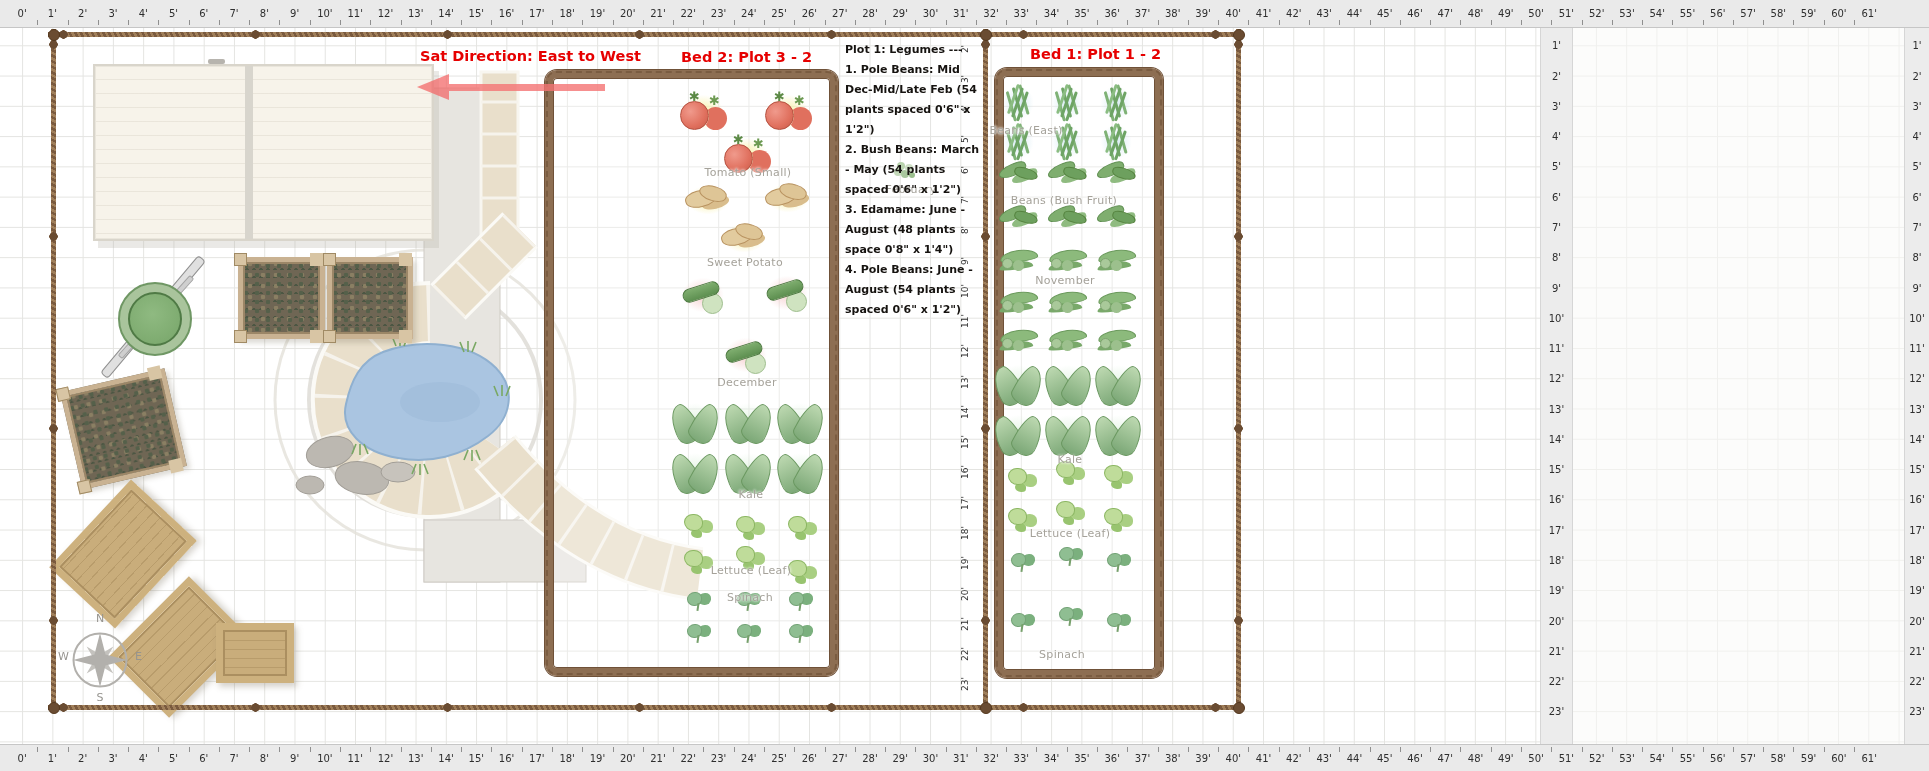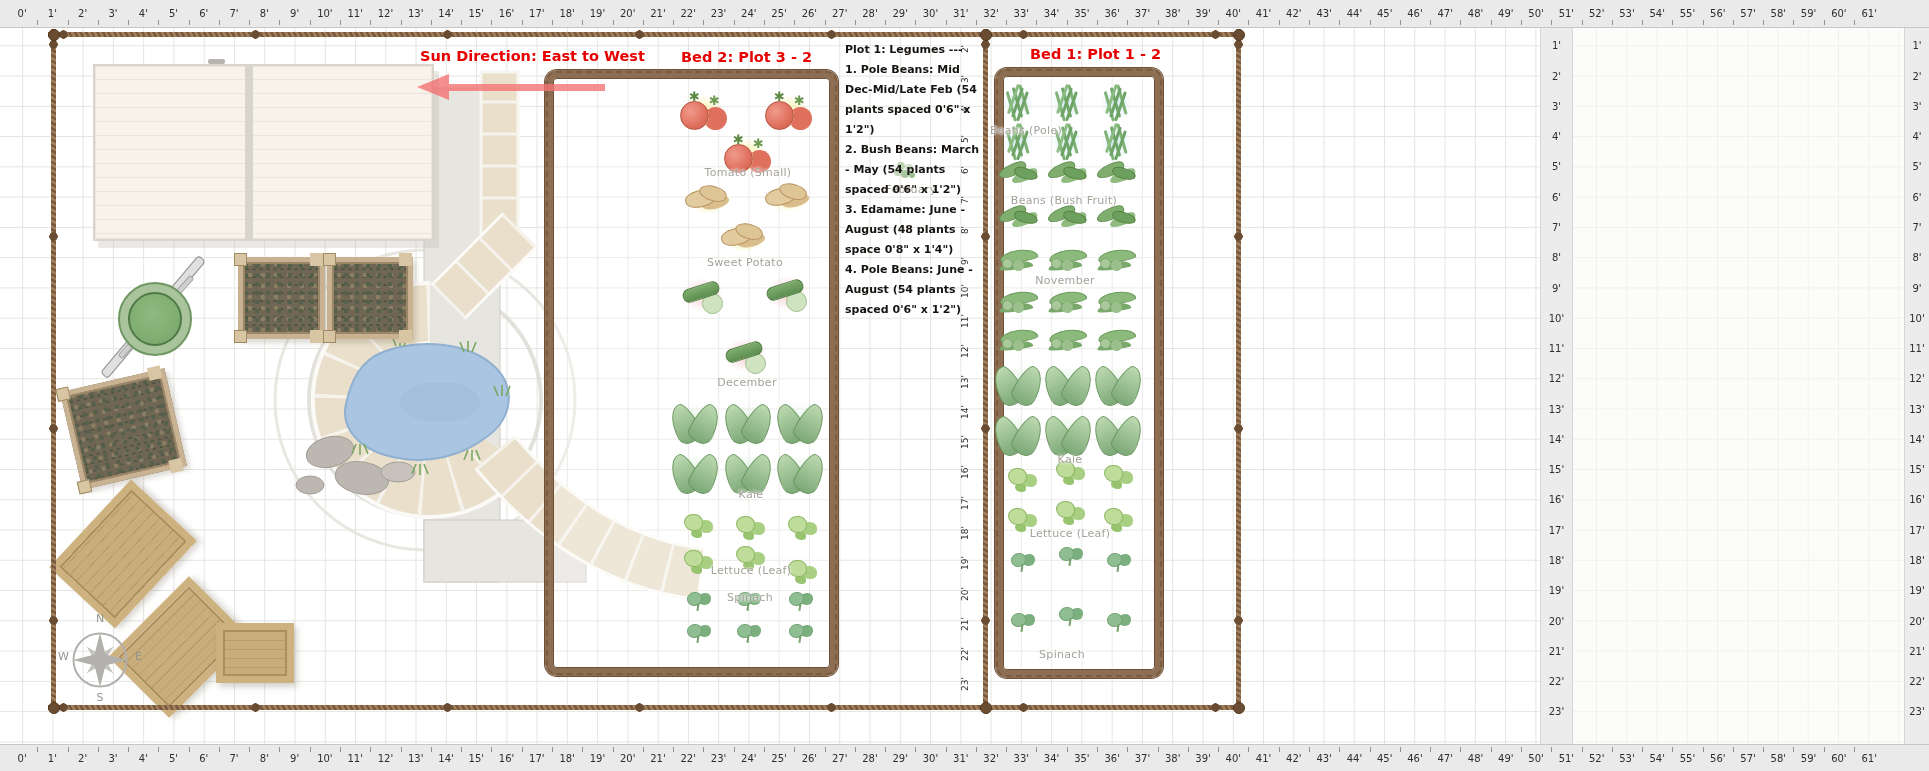--- a/index.html
+++ b/index.html
@@ -222,21 +222,21 @@
     <span class="cs">S</span>
     <span class="cw">W</span>
     <span class="ce">E</span>
     <svg width="84" height="92">
       <circle cx="42" cy="48" r="26.5" fill="none" stroke="#b2b0ac" stroke-width="2"></circle>
       <polygon points="55.4,34.6 47.5,48 55.4,61.4 42,53.5 28.6,61.4 36.5,48 28.6,34.6 42,42.5" fill="#c4c2be"></polygon>
       <polygon points="42,21 47.5,42.5 69,48 47.5,53.5 42,75 36.5,53.5 15,48 36.5,42.5" fill="#b2b0ac"></polygon>
     </svg>
   </div>
 
-  <div class="red-label" style="left:420px;top:48px;">Sun Direction: East to West</div>
+  <div class="red-label" style="left:420px;top:48px;">Sat Direction: East to West</div>
   <div class="sun-arrow">
     <div class="shaft"></div>
     <div class="head"></div>
   </div>
 
   <div class="red-label" style="left:681px;top:49px;">Bed 2: Plot 3 - 2</div>
   <div class="red-label" style="left:1030px;top:46px;">Bed 1: Plot 1 - 2</div>
 
   <div class="notes">
     <p>Plot 1: Legumes ---
@@ -641,20 +641,20 @@
     <div class="plant p-lettuce" style="left: 1118px; top: 477px;"></div>
     <div class="plant p-lettuce" style="left: 1022px; top: 520px;"></div>
     <div class="plant p-lettuce" style="left: 1070px; top: 513px;"></div>
     <div class="plant p-lettuce" style="left: 1118px; top: 520px;"></div>
     <div class="plant p-spinach" style="left: 1022px; top: 562px;"></div>
     <div class="plant p-spinach" style="left: 1070px; top: 556px;"></div>
     <div class="plant p-spinach" style="left: 1118px; top: 562px;"></div>
     <div class="plant p-spinach" style="left: 1022px; top: 622px;"></div>
     <div class="plant p-spinach" style="left: 1070px; top: 616px;"></div>
     <div class="plant p-spinach" style="left: 1118px; top: 622px;"></div>
-    <span class="plabel" style="left: 1026px; top: 130px;">Beans (Pole)</span>
+    <span class="plabel" style="left: 1026px; top: 130px;">Beans (East)</span>
     <span class="plabel" style="left: 1064px; top: 200px;">Beans (Bush Fruit)</span>
     <span class="plabel" style="left: 1065px; top: 280px;">November</span>
     <span class="plabel" style="left: 1070px; top: 459px;">Kale</span>
     <span class="plabel" style="left: 1070px; top: 533px;">Lettuce (Leaf)</span>
     <span class="plabel" style="left: 1062px; top: 654px;">Spinach</span>
     <div class="plant p-alyssum" style="left: 905px; top: 170px;"></div>
   </div>
 
 </body></html>

